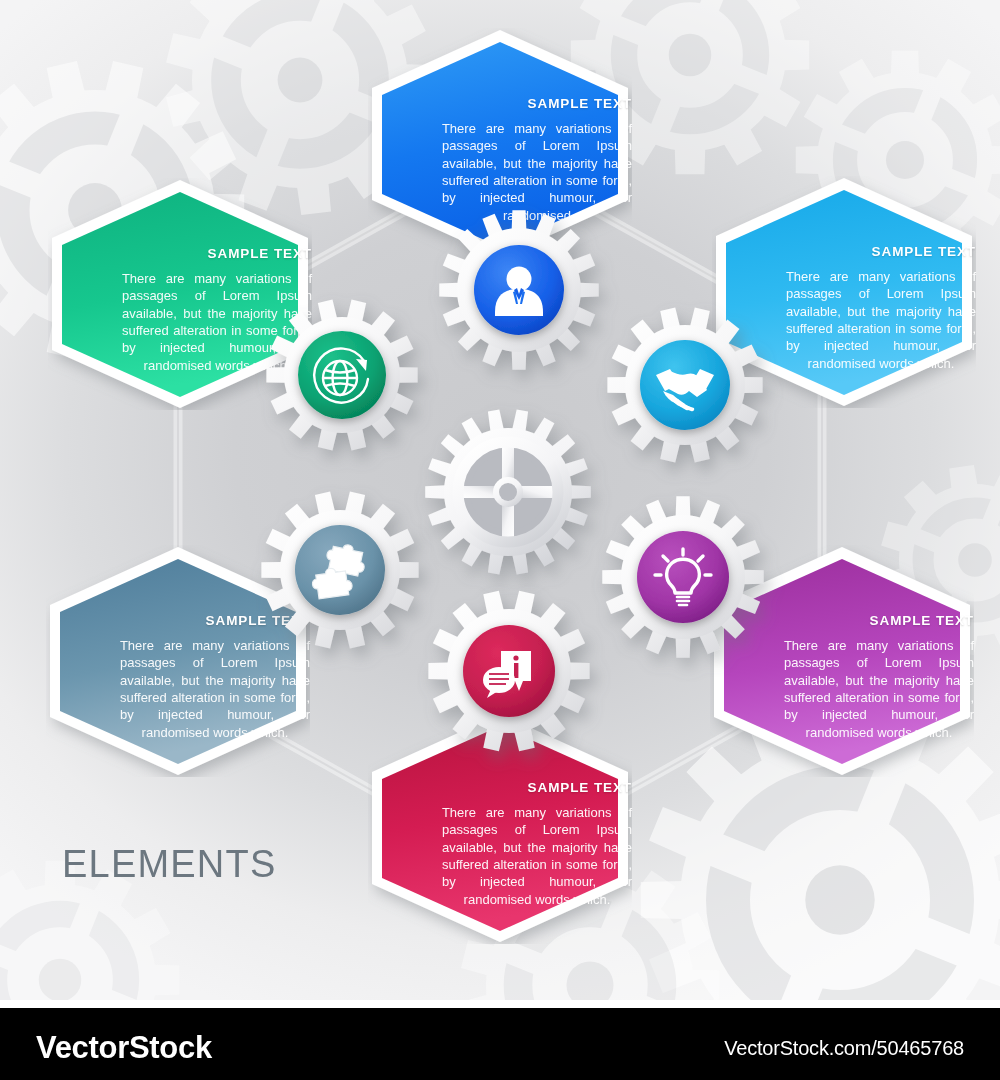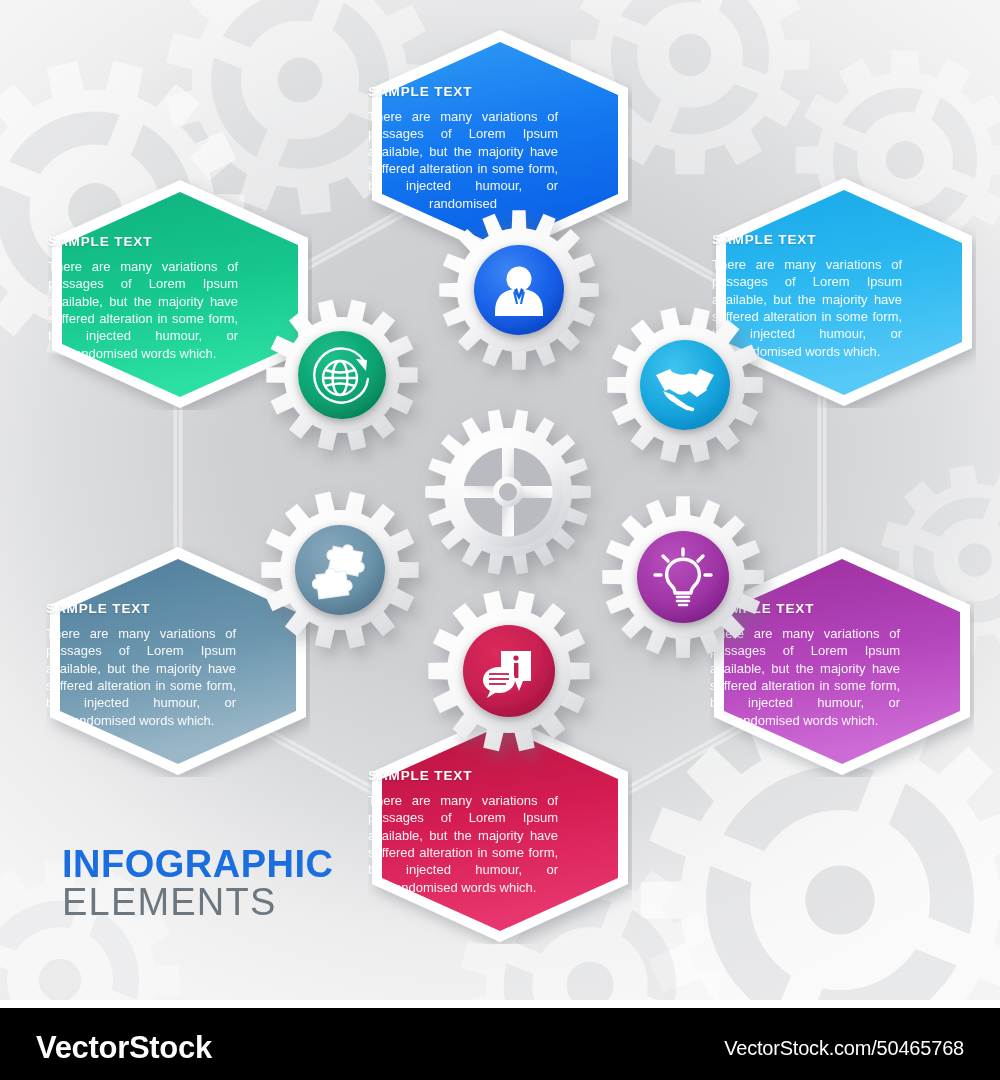--- a/index.html
+++ b/index.html
@@ -17,22 +17,22 @@
 
   
   .bg-hex-outline{position:absolute;left:170px;top:150px;width:660px;height:720px;}
 
   
   .hex-wrap{position:absolute;}
   .hex-card{position:relative;width:100%;height:100%;}
   .hex-shape{position:absolute;left:0;top:0;width:100%;height:100%;}
 
   .hex-text{
-    position:absolute;left:0;top:4px;width:100%;height:100%;
-    display:flex;flex-direction:column;align-items:flex-start;justify-content:center;
+    position:absolute;left:0;top:16px;width:100%;height:100%;
+    display:flex;flex-direction:column;align-items:flex-end;justify-content:center;
     color:#fff;text-align:center;pointer-events:none;
   }
   .hex-title{
     font-size:13.5px;font-weight:bold;letter-spacing:.9px;
     text-shadow:0 1px 2px rgba(0,0,0,.18);margin-bottom:9px;
   }
   .hex-body{
     font-size:13px;line-height:1.33;width:72%;
     text-align:justify;text-align-last:center;
     color:rgba(255,255,255,.94);
@@ -491,21 +491,20 @@
           <g stroke="#c51f50" stroke-width="1.8">
             <line x1="-20" y1="3" x2="0" y2="3"></line>
             <line x1="-20" y1="8" x2="0" y2="8"></line>
             <line x1="-20" y1="13" x2="-3" y2="13"></line>
           </g>
         </g>
       </g>
     </svg>
 
     <div id="brand">
-      <div class="l1">INFOGRAPHIC</div>
       <div class="l2">ELEMENTS</div>
     </div>
 
   </div>
 
   <div id="footer">
     <div class="fl">VectorStock</div>
     <div class="fr">VectorStock.com/50465768</div>
   </div>
 

